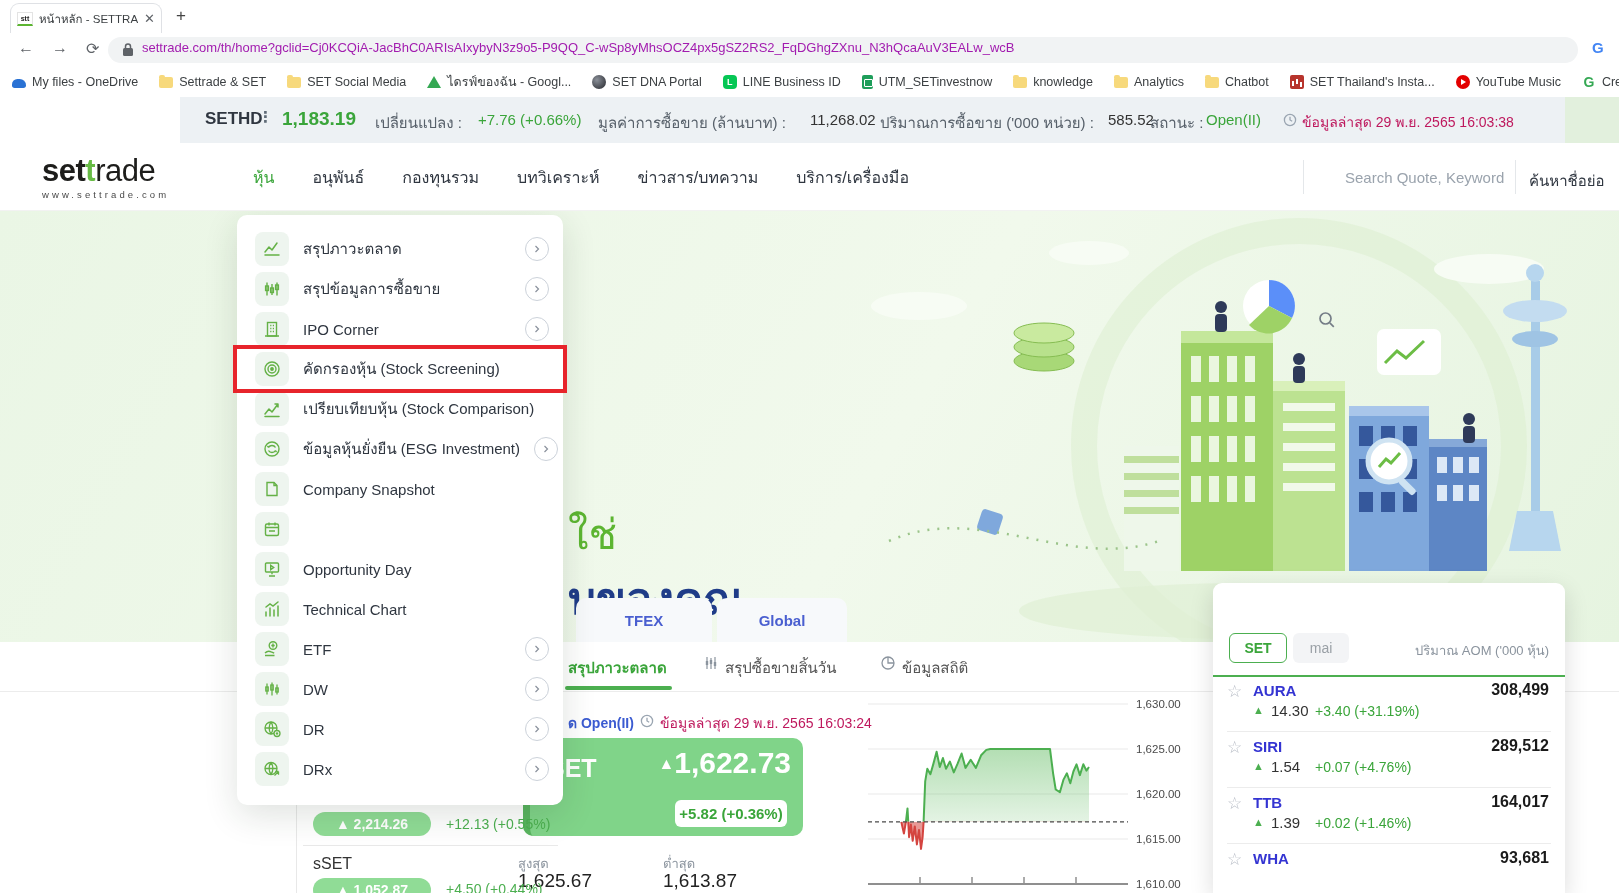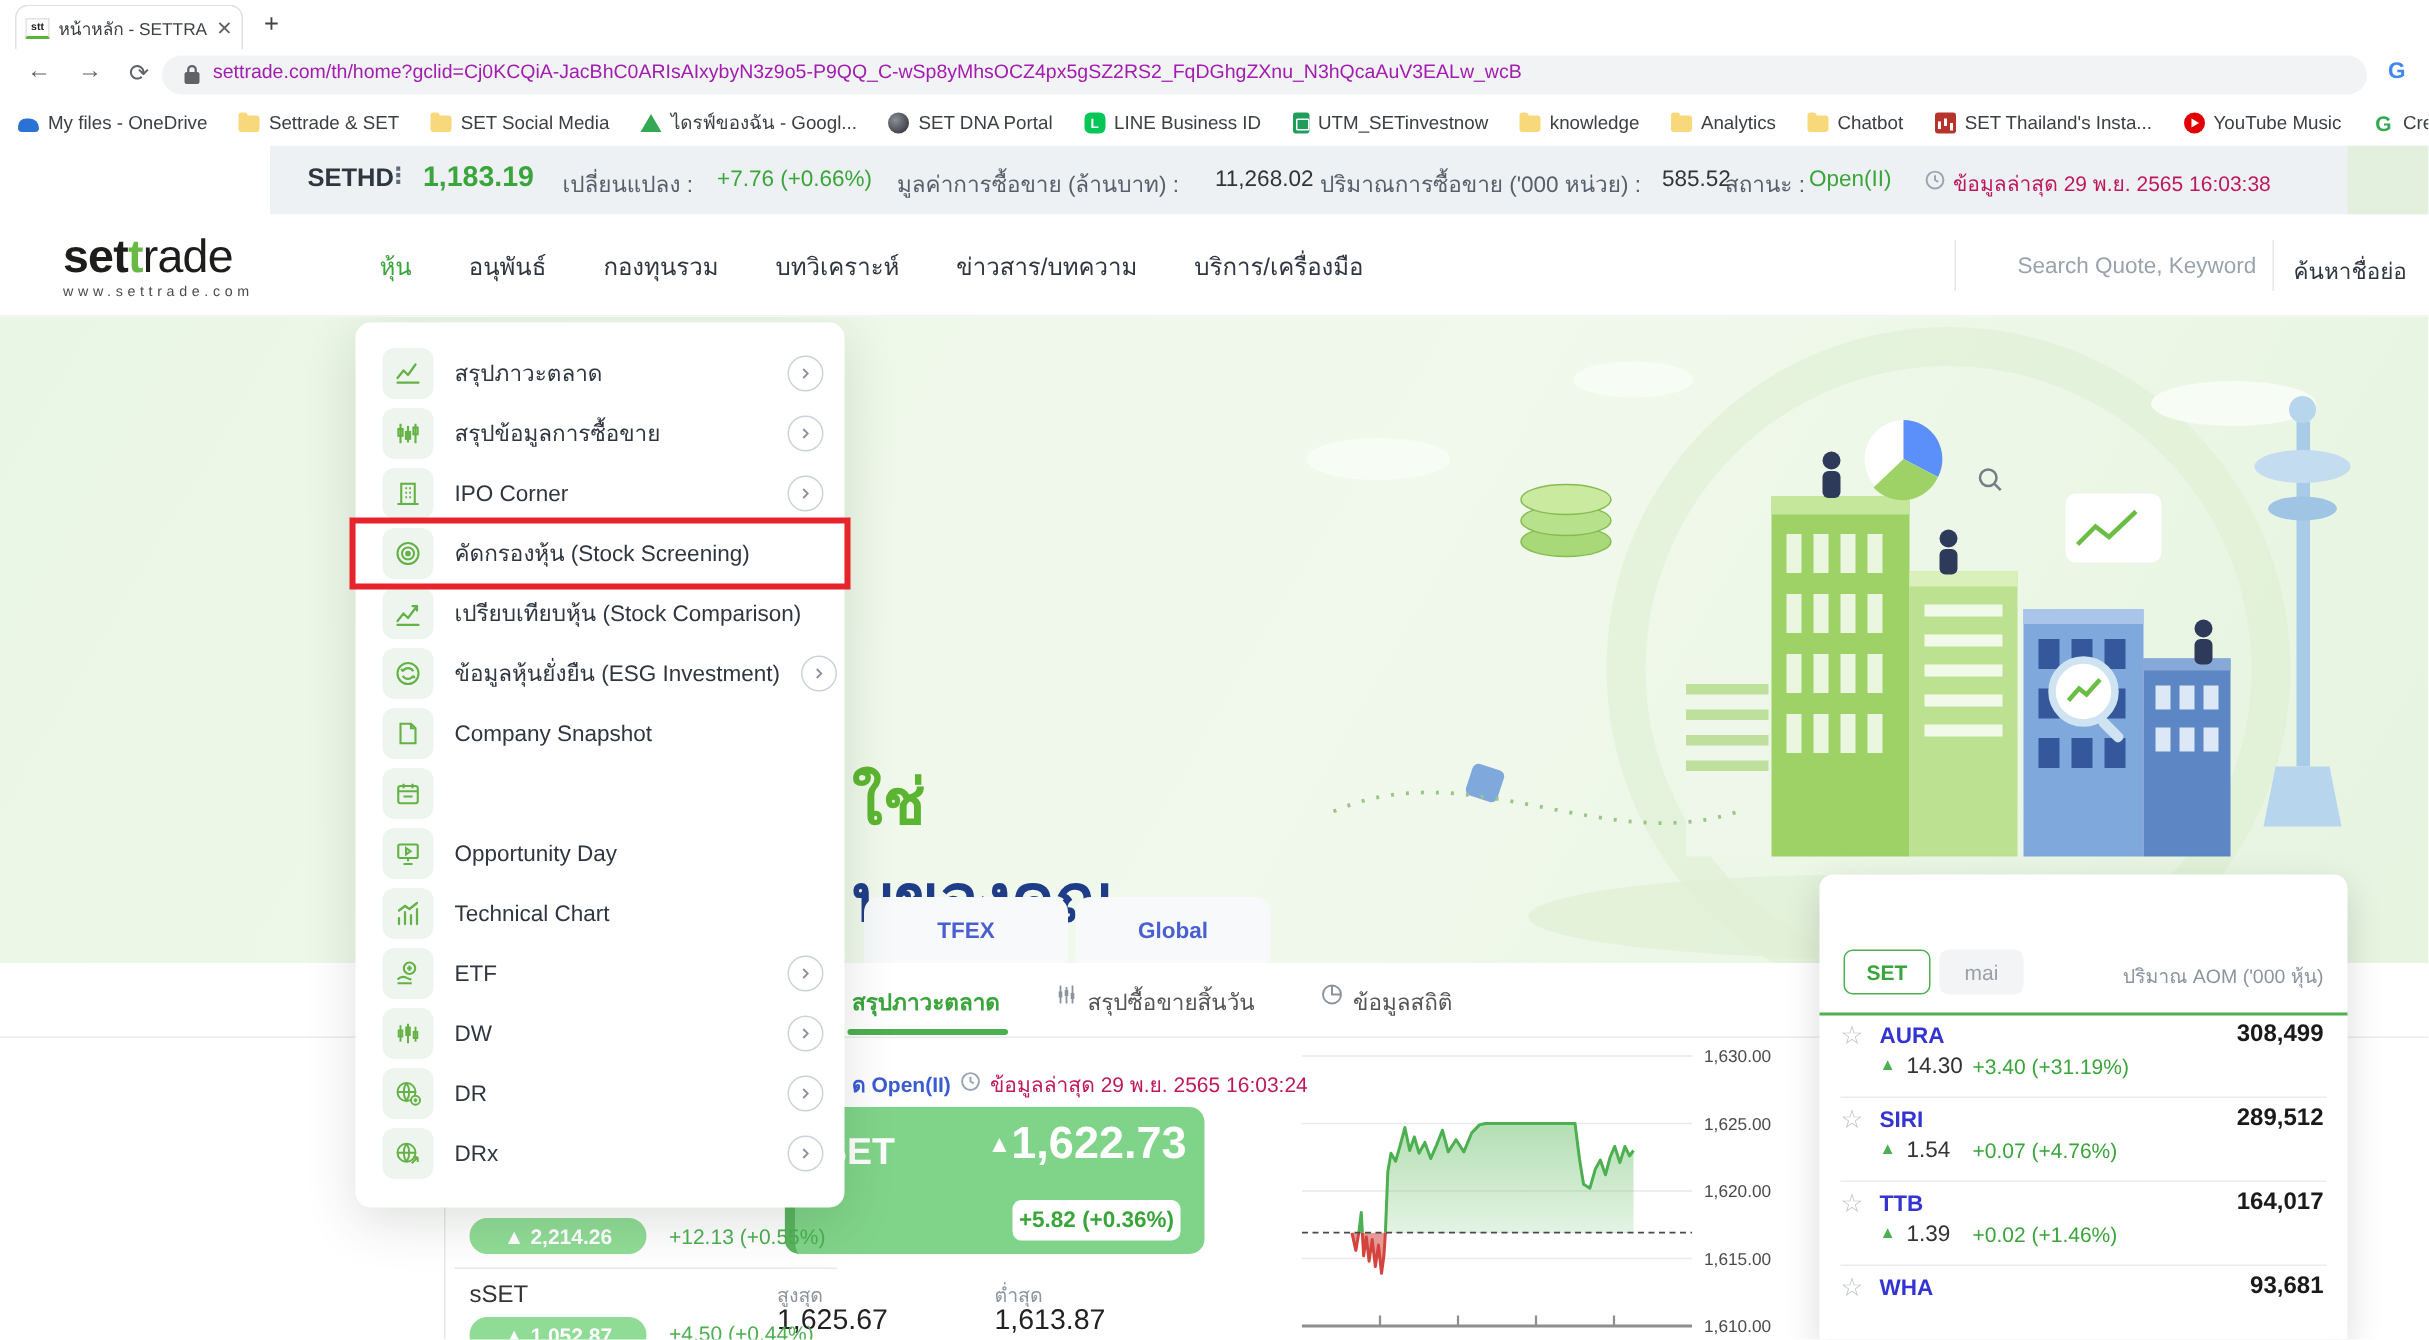--- a/index.html
+++ b/index.html
@@ -55,21 +55,21 @@
   .logo .sub{display:block;margin-top:4px;font-size:9.5px;letter-spacing:3.1px;color:#4a4a4a}
   .navlinks{position:absolute;left:253px;top:0;height:68px;display:flex;align-items:center;gap:38px}
   .navlink{font-size:16px;color:#2f3640}
   .navlink.active{color:#3aa53a}
   .vdiv{position:absolute;top:17px;width:1px;height:34px;background:#e4e7ea}
   .navsearch-ph{position:absolute;left:1345px;top:169px;font-size:15px;color:#9aa3ad;z-index:21}
   .navsearch-btn{position:absolute;left:1529px;top:169px;font-size:15px;color:#2f3640;z-index:21}
 
   
   .hero{position:absolute;left:0;top:211px;width:1619px;height:431px;background:linear-gradient(120deg,#eaf6e5 0%,#f1f9ec 55%,#e6f4e0 100%);z-index:1;overflow:hidden}
-  .hero-h1{position:absolute;left:568px;top:290px;font-size:42px;font-weight:bold;color:#5cb531;z-index:2}
+  .hero-h1{position:absolute;left:568px;top:290px;font-size:42px;font-weight:normal;color:#5cb531;z-index:2}
   .hero-h2{position:absolute;left:568px;top:352px;font-size:44px;font-weight:bold;color:#1f3c88;z-index:2}
 
   
   .panel{position:absolute;left:0;top:642px;width:1619px;height:251px;background:#fff;z-index:2}
   .mtab{position:absolute;top:598px;height:44px;background:#f7f9fb;border-radius:10px 10px 0 0;color:#4a5fd0;font-weight:bold;font-size:15px;display:flex;align-items:center;justify-content:center;z-index:2}
   .subtab{position:absolute;top:656px;font-size:15px;color:#555;z-index:3;white-space:nowrap}
   .subtab.active{color:#3aa53a;font-weight:bold}
   .subtab-underline{position:absolute;left:565px;top:686px;width:107px;height:4px;border-radius:2px;background:#4caf50;z-index:3}
   .panel-divider{position:absolute;left:0;top:691px;width:1619px;height:1px;background:#ececec;z-index:2}
 

